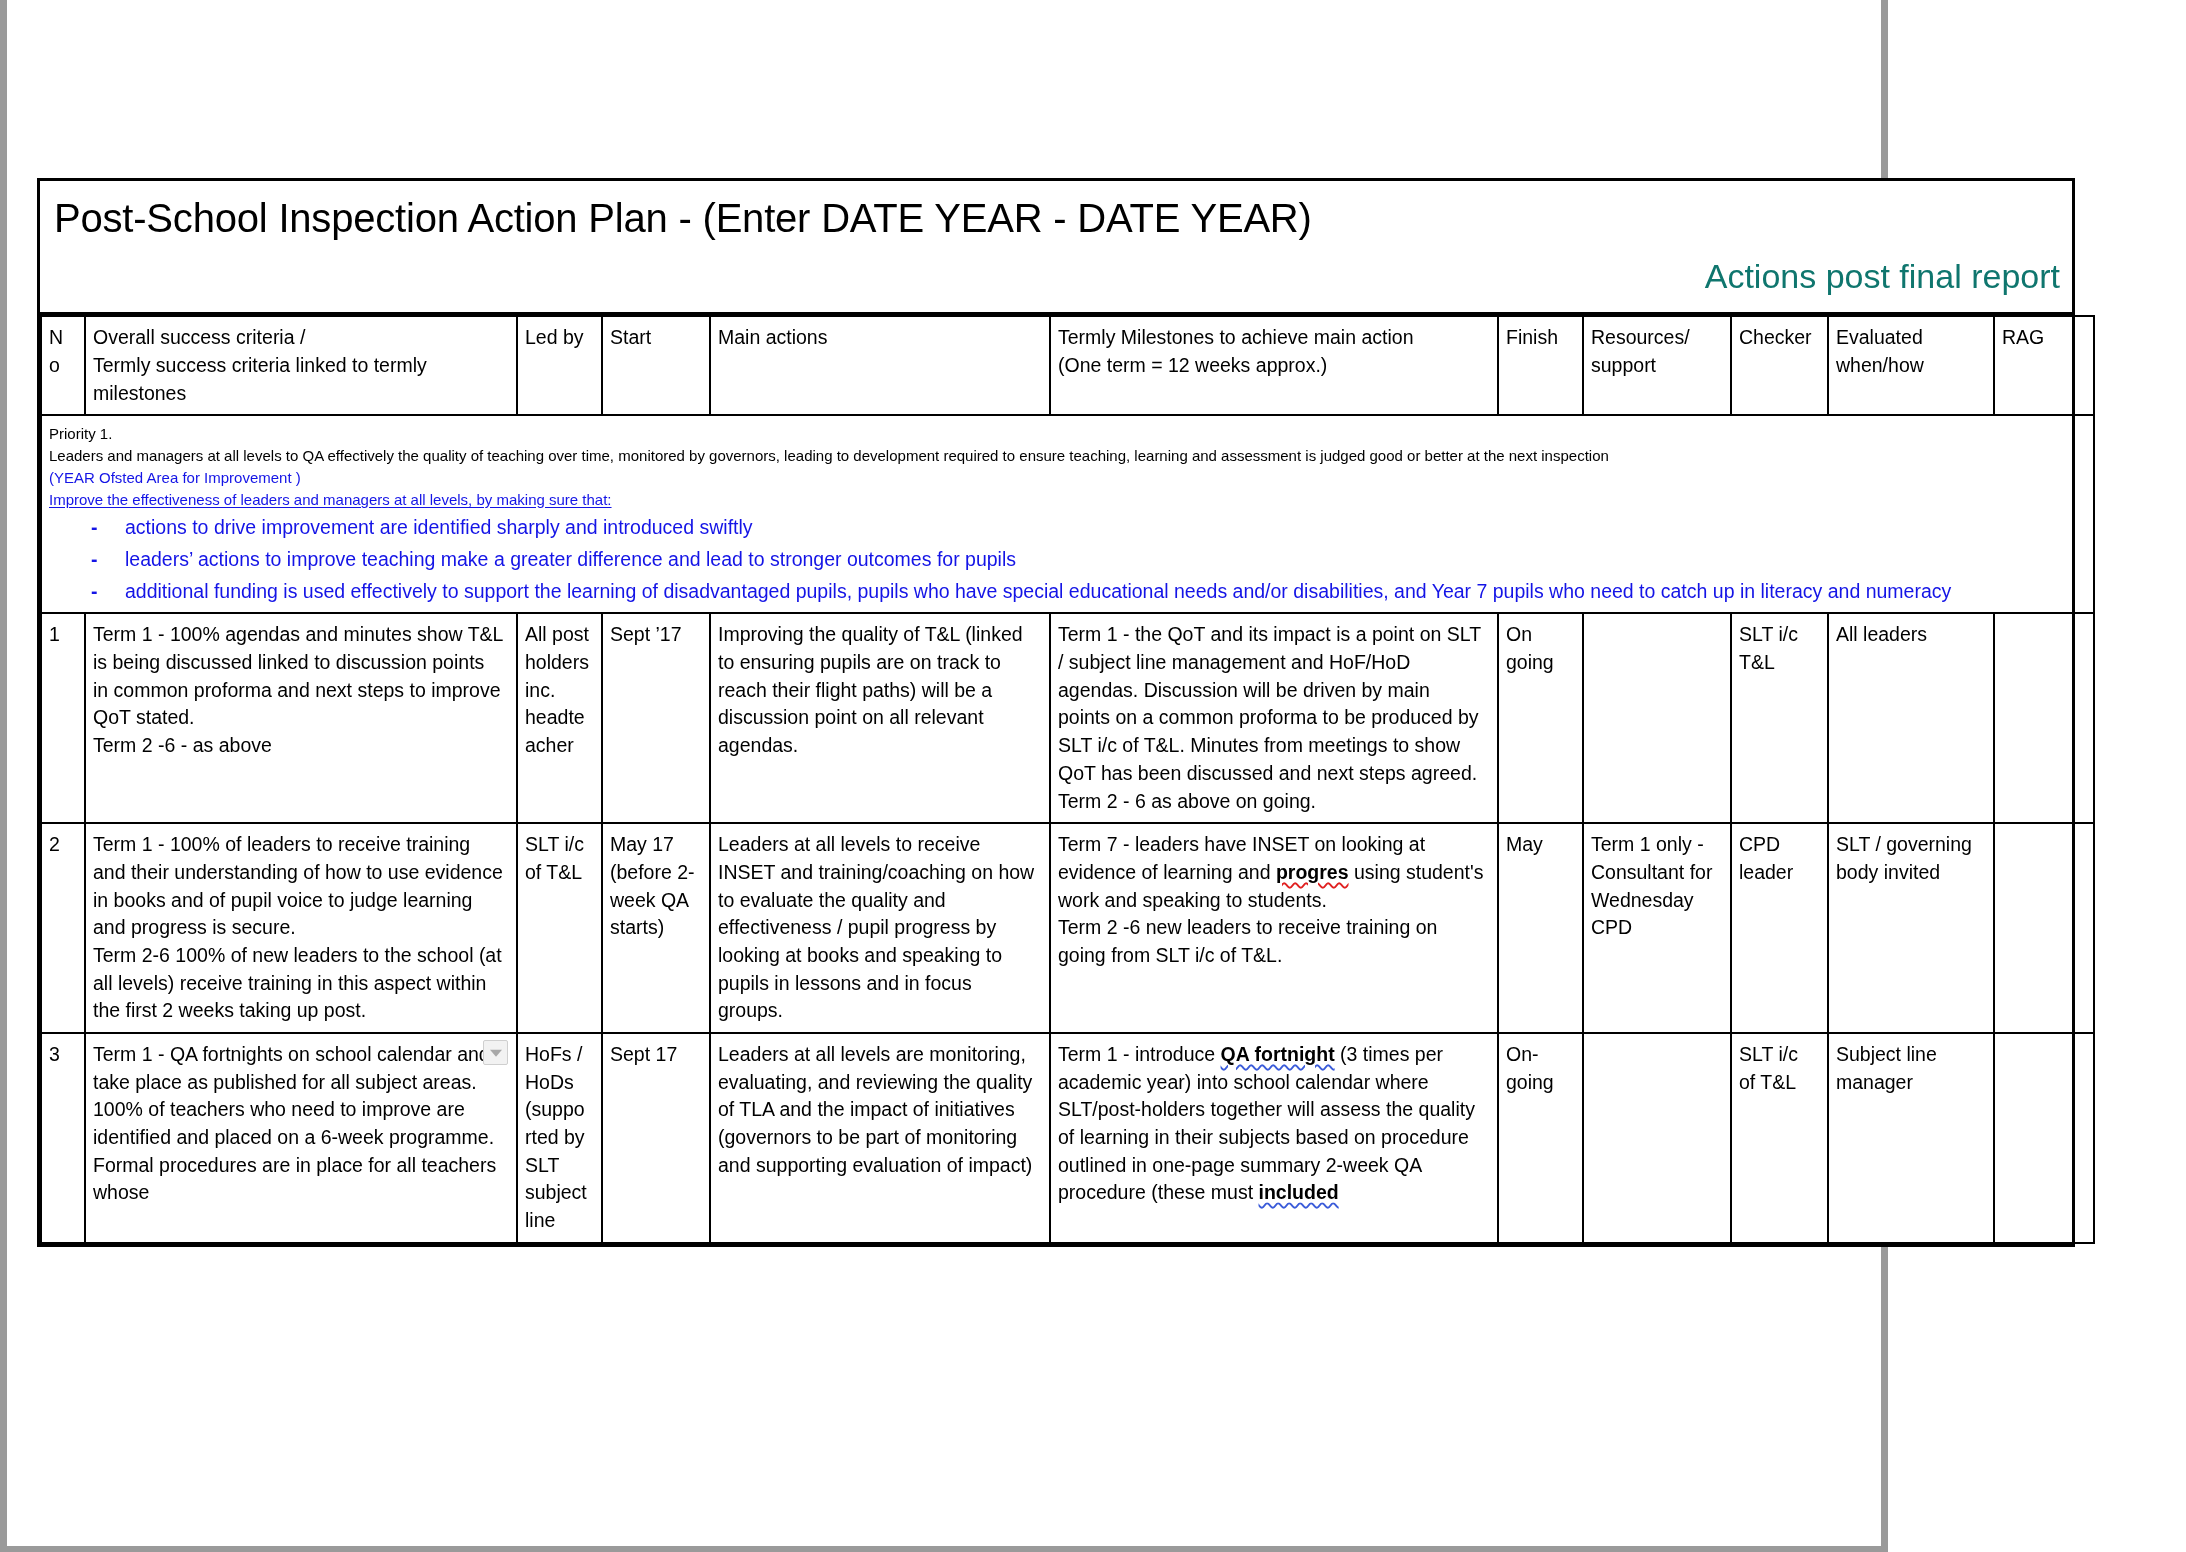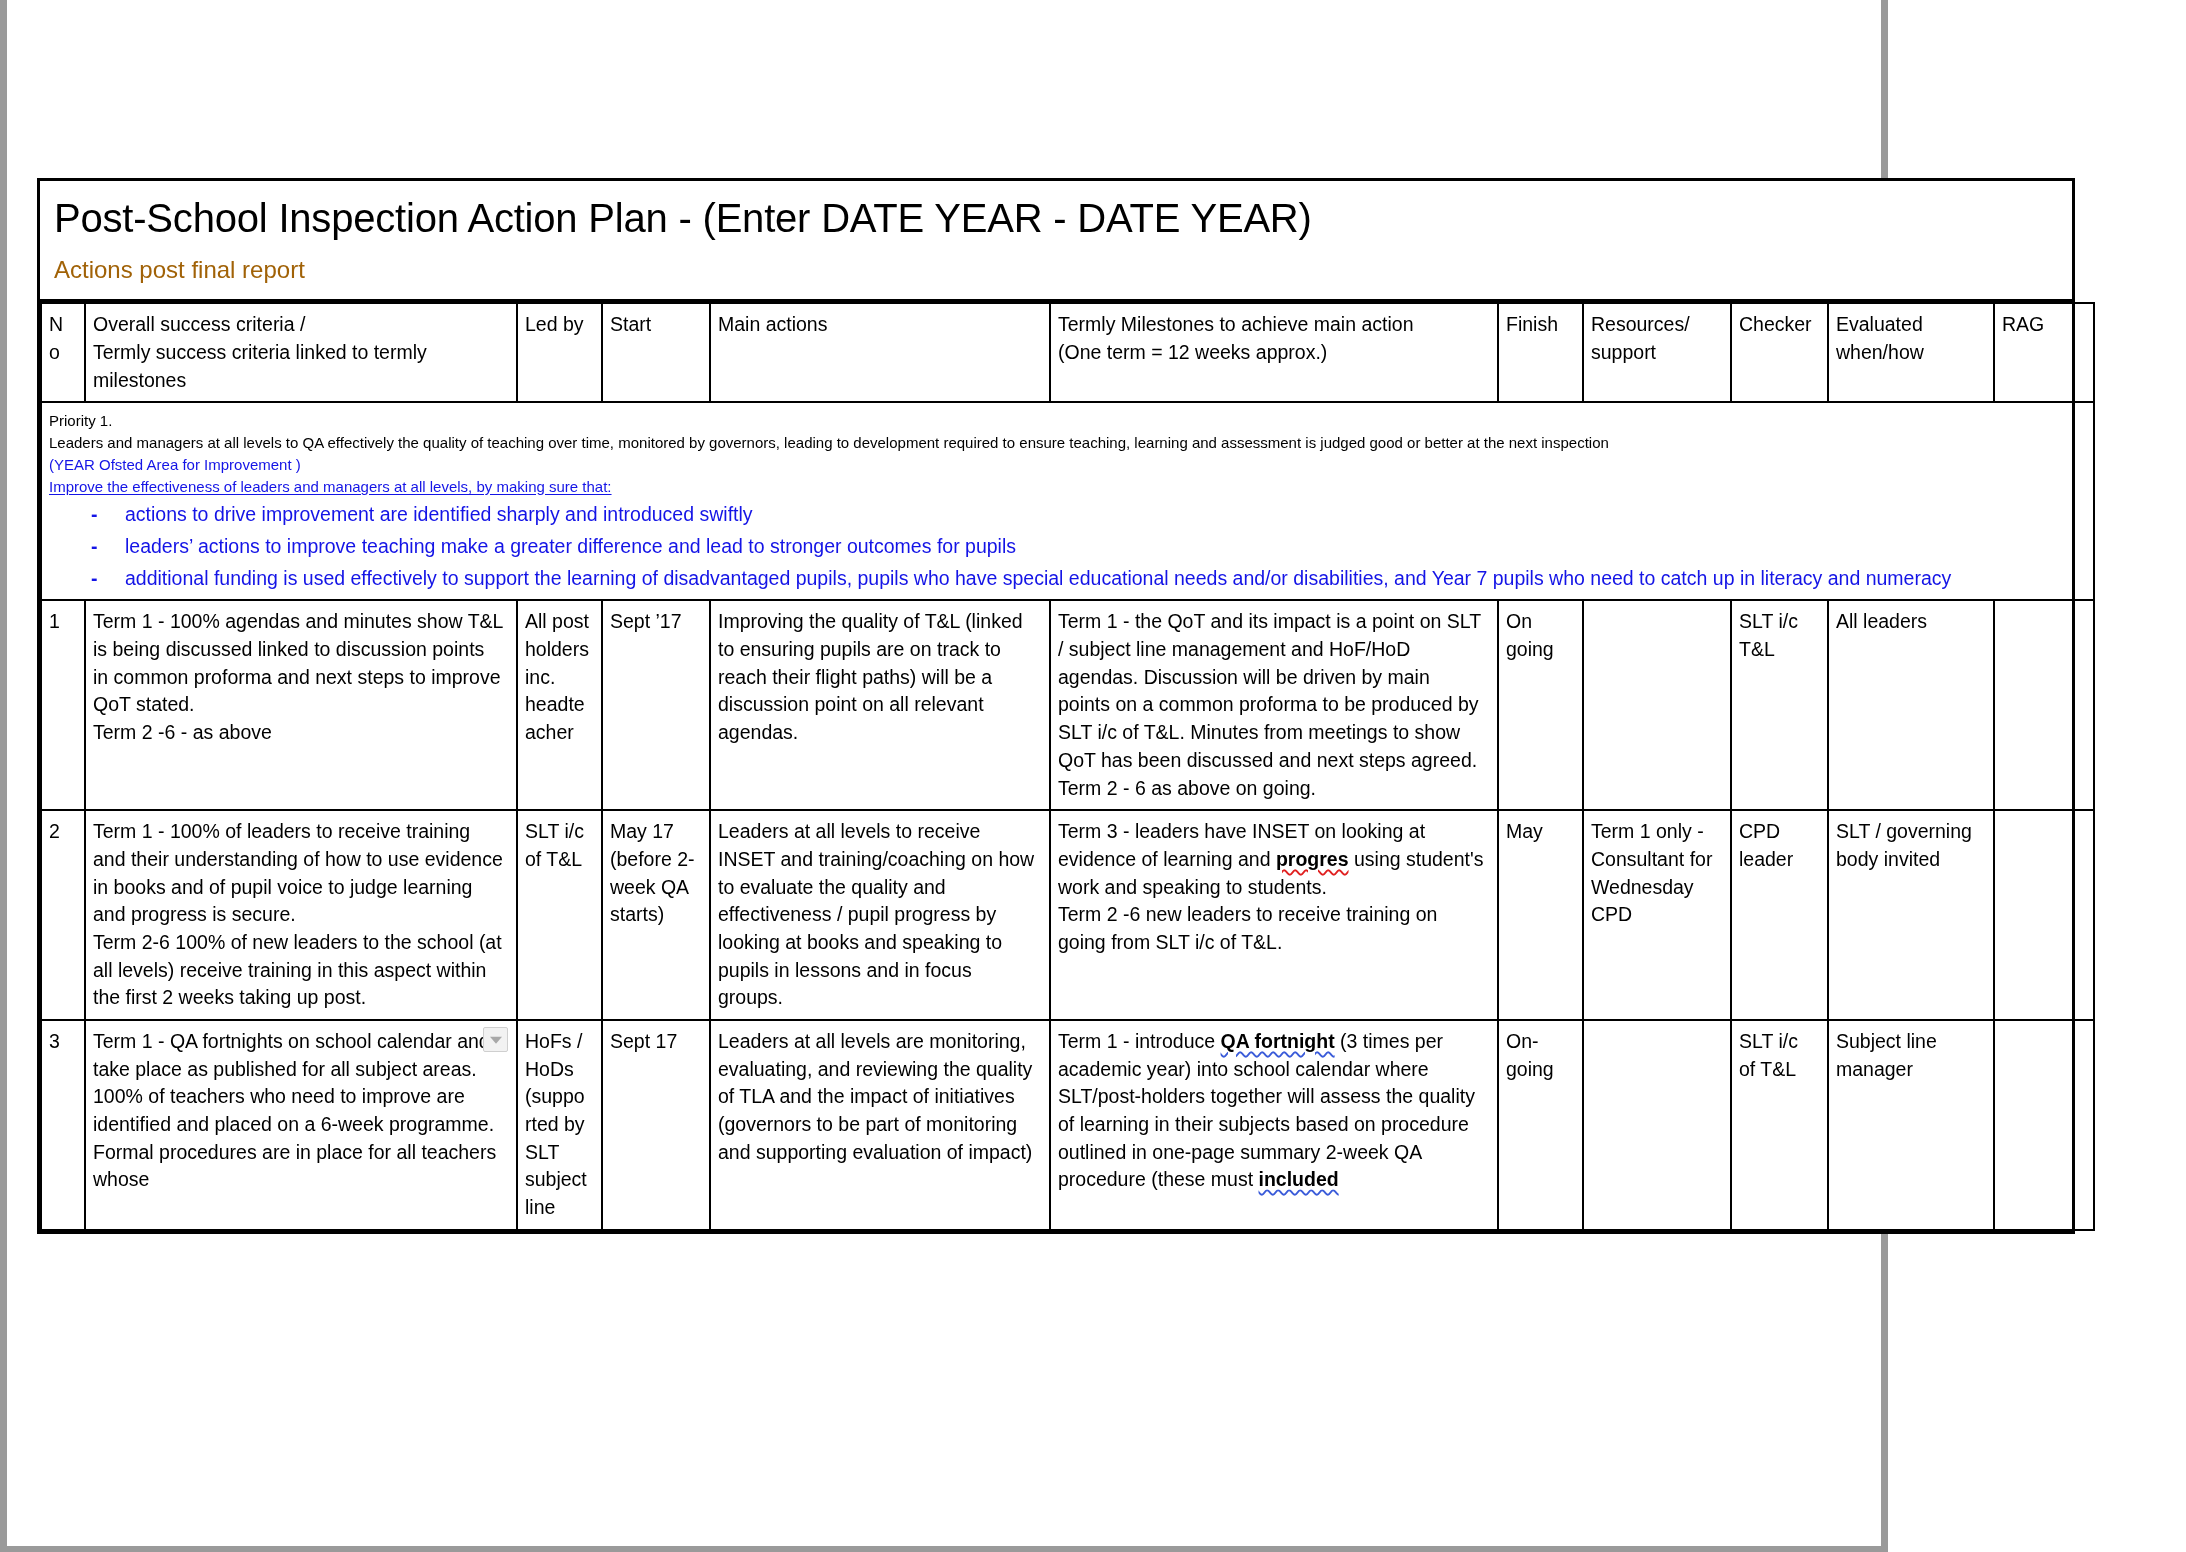--- a/index.html
+++ b/index.html
@@ -46,24 +46,25 @@
     border-bottom: 3px solid #000;
     padding: 14px 12px 14px 14px;
   }
   .doc-title {
     font-size: 40px;
     line-height: 1.18;
     color: #000;
     letter-spacing: -0.2px;
   }
   .doc-subtitle {
-    font-size: 24px;
+    font-size: 34px;
     line-height: 1.3;
     margin-top: 12px;
-    color: #a16207;
+    color: #0f766e;
+    text-align: right;
   }
 
   
   table.plan {
     border-collapse: collapse;
     width: 100%;
     table-layout: fixed;
   }
   table.plan td, table.plan th {
     border: 2px solid #000;
@@ -274,21 +275,21 @@
         <tr class="data-row" id="row-2">
           <td>2</td>
           <td>
             <span class="cellline">Term 1 - 100% of leaders to receive training and their understanding of how to use evidence in books and of pupil voice to judge learning and progress is secure.</span>
             <span class="cellline">Term 2-6 100% of new leaders to the school (at all levels) receive training in this aspect within the first 2 weeks taking up post.</span>
           </td>
           <td class="narrow">SLT i/c of T&amp;L</td>
           <td>May 17 (before 2-week QA starts)</td>
           <td>Leaders at all levels to receive INSET and training/coaching on how to evaluate the quality and effectiveness / pupil progress by looking at books  and speaking to pupils in lessons and in focus groups.</td>
           <td>
-            <span class="cellline"><span>Term 3 -  leaders have INSET on looking at evidence of learning and </span><span class="sq-red">progres</span><span> using student's work and speaking to students.</span></span>
+            <span class="cellline"><span>Term 7 -  leaders have INSET on looking at evidence of learning and </span><span class="sq-red">progres</span><span> using student's work and speaking to students.</span></span>
             <span class="cellline">Term 2 -6 new leaders to receive training on going from SLT i/c of T&amp;L.</span>
           </td>
           <td>May</td>
           <td>Term 1 only - Consultant for Wednesday CPD</td>
           <td>CPD leader</td>
           <td>SLT / governing body invited</td>
           <td></td>
         </tr>
 
         <tr class="data-row" id="row-3">

